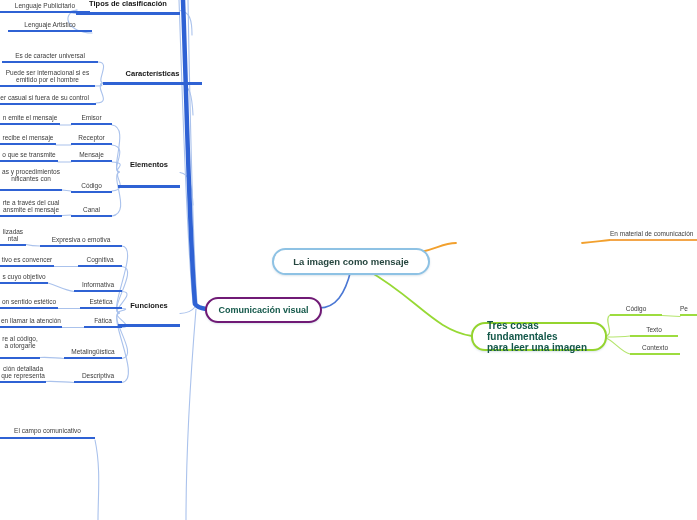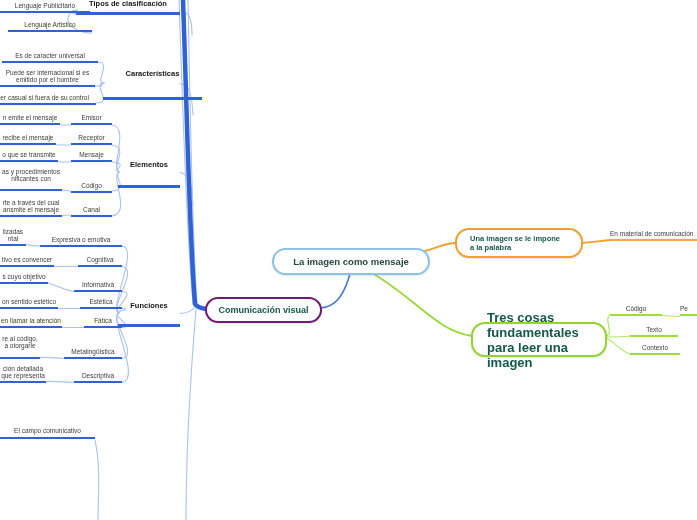--- a/index.html
+++ b/index.html
@@ -85,21 +85,21 @@
       <path d="M606,337 C614,337 621,337 630,336"></path>
       <path d="M606,338 C614,341 621,352 630,354"></path>
       <path d="M662,315.5 L680,316.5"></path>
     </g>
   </svg>
 
   <div class="n hd" style="left:76px;top:0;width:104px;padding-bottom:4px">Tipos de clasificación</div>
   <div class="n" style="left:0;top:2px;width:90px">Lenguaje Publicitario</div>
   <div class="n" style="left:8px;top:21px;width:84px">Lenguaje Artistico</div>
 
-  <div class="n hd" style="left:103px;top:70px;width:99px;padding-bottom:19px">Características</div>
+  <div class="n hd" style="left:103px;top:70px;width:99px;padding-bottom:4px">Características</div>
   <div class="n" style="left:2px;top:52px;width:96px">Es de caracter universal</div>
   <div class="n" style="left:0;top:69px;width:95px">Puede ser internacional si es
 emitido por el hombre</div>
   <div class="n" style="left:-10px;top:94px;width:106px">ser casual si fuera de su control</div>
 
   <div class="n hd" style="left:118px;top:161px;width:62px;padding-bottom:16px">Elementos</div>
   <div class="n" style="left:0;top:114px;width:60px">n emite el mensaje</div>
   <div class="n" style="left:71px;top:114px;width:41px">Emisor</div>
   <div class="n" style="left:0;top:134px;width:56px">recibe el mensaje</div>
   <div class="n" style="left:71px;top:134px;width:41px">Receptor</div>
@@ -131,28 +131,24 @@
 que representa</div>
   <div class="n" style="left:74px;top:372px;width:48px">Descriptiva</div>
 
   <div class="n" style="left:0;top:427px;width:95px;padding-bottom:3px">El campo comunicativo</div>
 
   <div class="pill" style="left:272px;top:248px;width:154px;height:23px;
        border:2.5px solid #8ec2e4;font-size:9.5px;color:#26463f">La imagen como mensaje</div>
   <div class="pill" style="left:205px;top:297px;width:113px;height:22px;
        border:2px solid #701a75;font-size:9px;color:#14584a">Comunicación visual</div>
 
-  <div class="pill" style="left:455px;top:228px;width:128px;height:30px;
-       border:2px solid #f2a02d;font-size:7.5px;color:#14584a;
-       justify-content:flex-start;padding-left:13px;box-sizing:border-box;text-align:left">Una imagen se le impone
-a la palabra</div>
   <div class="n o nowrap" style="left:610px;top:230px;width:87px">En material de comunicación</div>
 
-  <div class="pill" style="left:471px;top:322px;width:136px;height:35px;
-       border:2px solid #94d42e;font-size:13px;color:#14584a;
+  <div class="pill" style="left:471px;top:322px;width:136px;height:29px;
+       border:2px solid #94d42e;font-size:10px;color:#14584a;
        justify-content:flex-start;padding-left:14px;box-sizing:border-box;text-align:left">Tres cosas fundamentales
 para leer una imagen</div>
   <div class="n g" style="left:610px;top:305px;width:52px">Código</div>
   <div class="n g nowrap" style="left:680px;top:305px;width:17px">Pe</div>
   <div class="n g" style="left:630px;top:326px;width:48px">Texto</div>
   <div class="n g" style="left:630px;top:344px;width:50px">Contexto</div>
 
 </div>
 
 </body></html>

